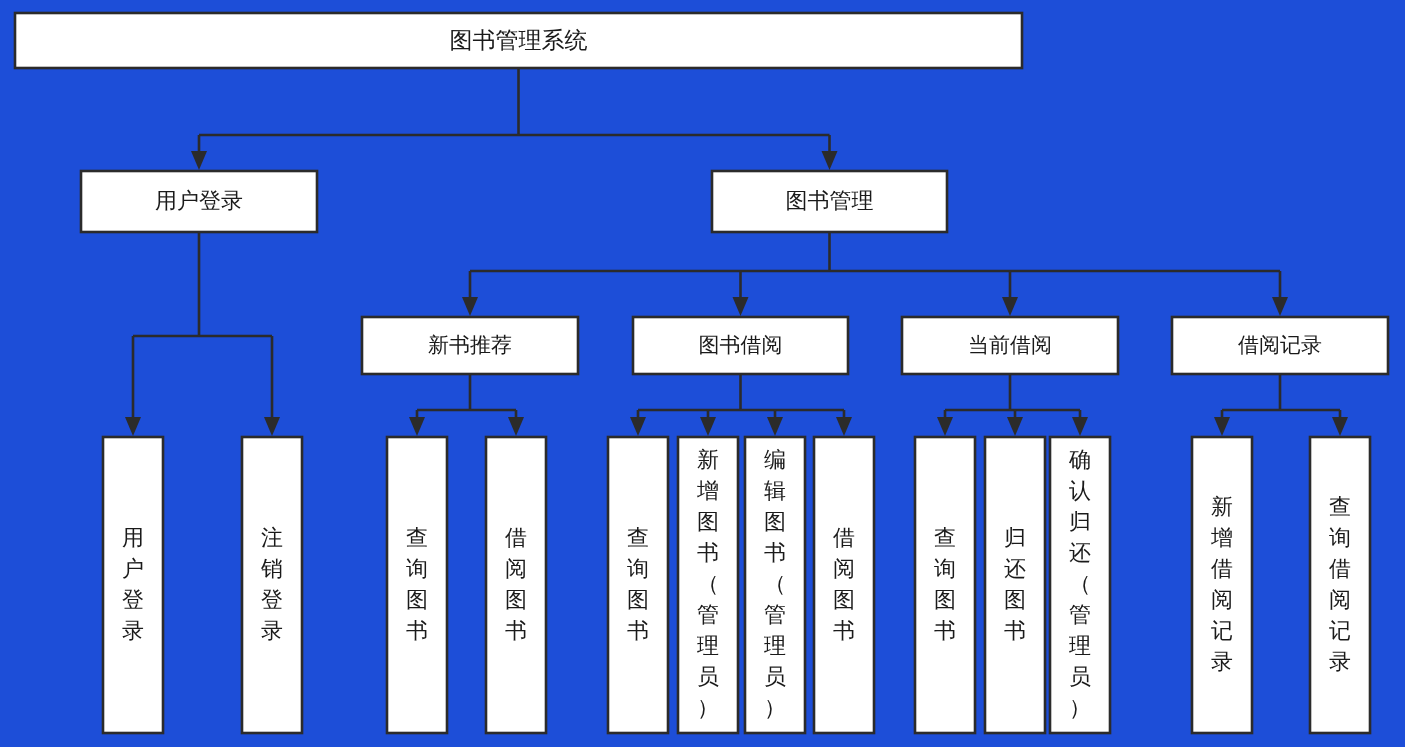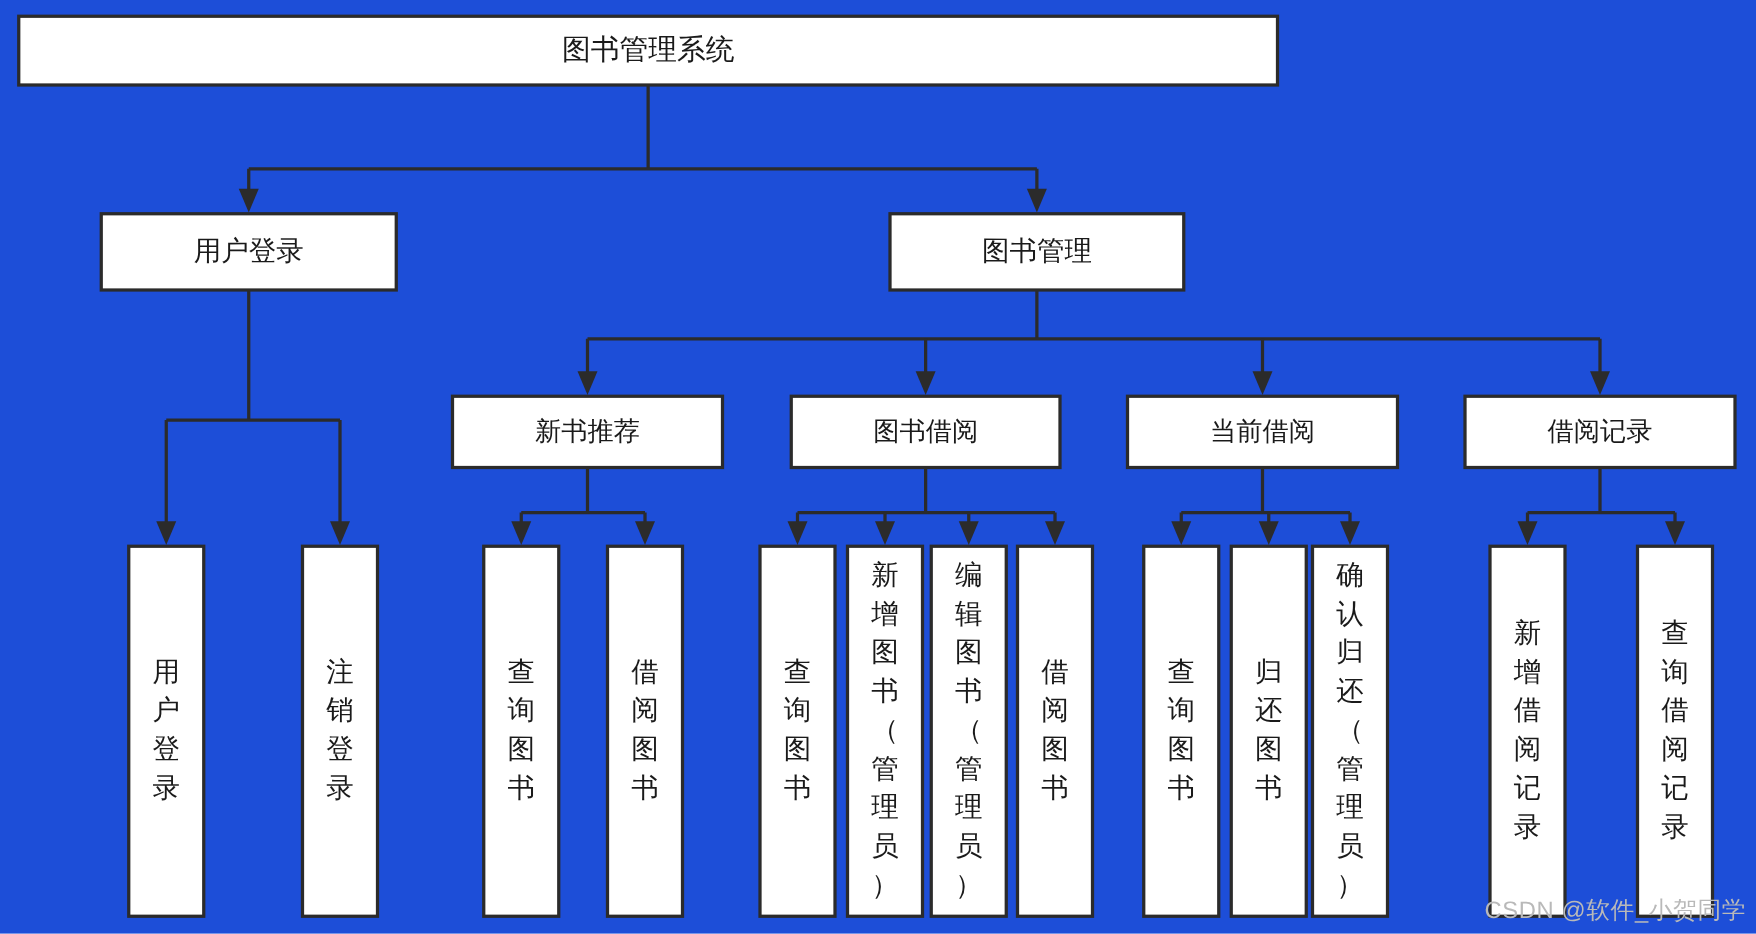--- a/index.html
+++ b/index.html
@@ -195,14 +195,13 @@
         <g>
           <rect x="1192" y="437" width="60" height="296" class="node-box"></rect>
           <text x="1222" y="507.5" class="node-label label-leaf"><tspan x="1222" dy="0">新</tspan><tspan x="1222" dy="31">增</tspan><tspan x="1222" dy="31">借</tspan><tspan x="1222" dy="31">阅</tspan><tspan x="1222" dy="31">记</tspan><tspan x="1222" dy="31">录</tspan></text>
         </g>
         <g>
           <rect x="1310" y="437" width="60" height="296" class="node-box"></rect>
           <text x="1340" y="507.5" class="node-label label-leaf"><tspan x="1340" dy="0">查</tspan><tspan x="1340" dy="31">询</tspan><tspan x="1340" dy="31">借</tspan><tspan x="1340" dy="31">阅</tspan><tspan x="1340" dy="31">记</tspan><tspan x="1340" dy="31">录</tspan></text>
         </g>
       </g>
   </svg>
-  <div class="watermark">CSDN @软件_小贺同学</div>
 </div>
 
 </body></html>

